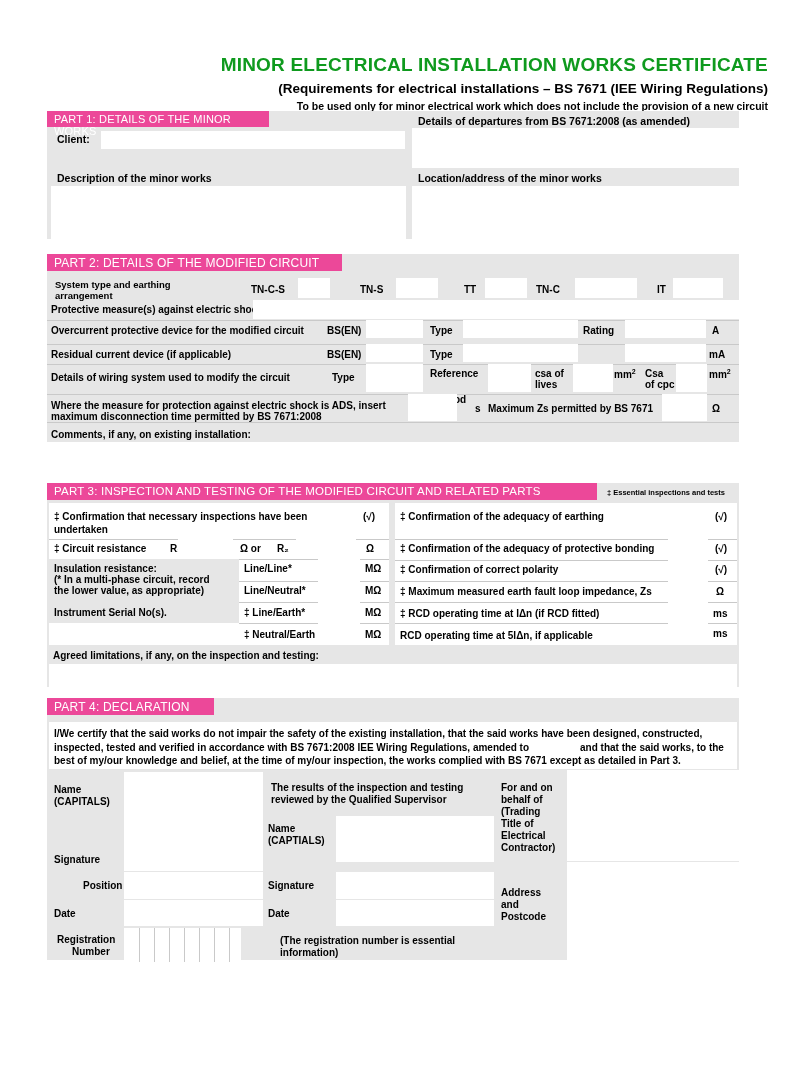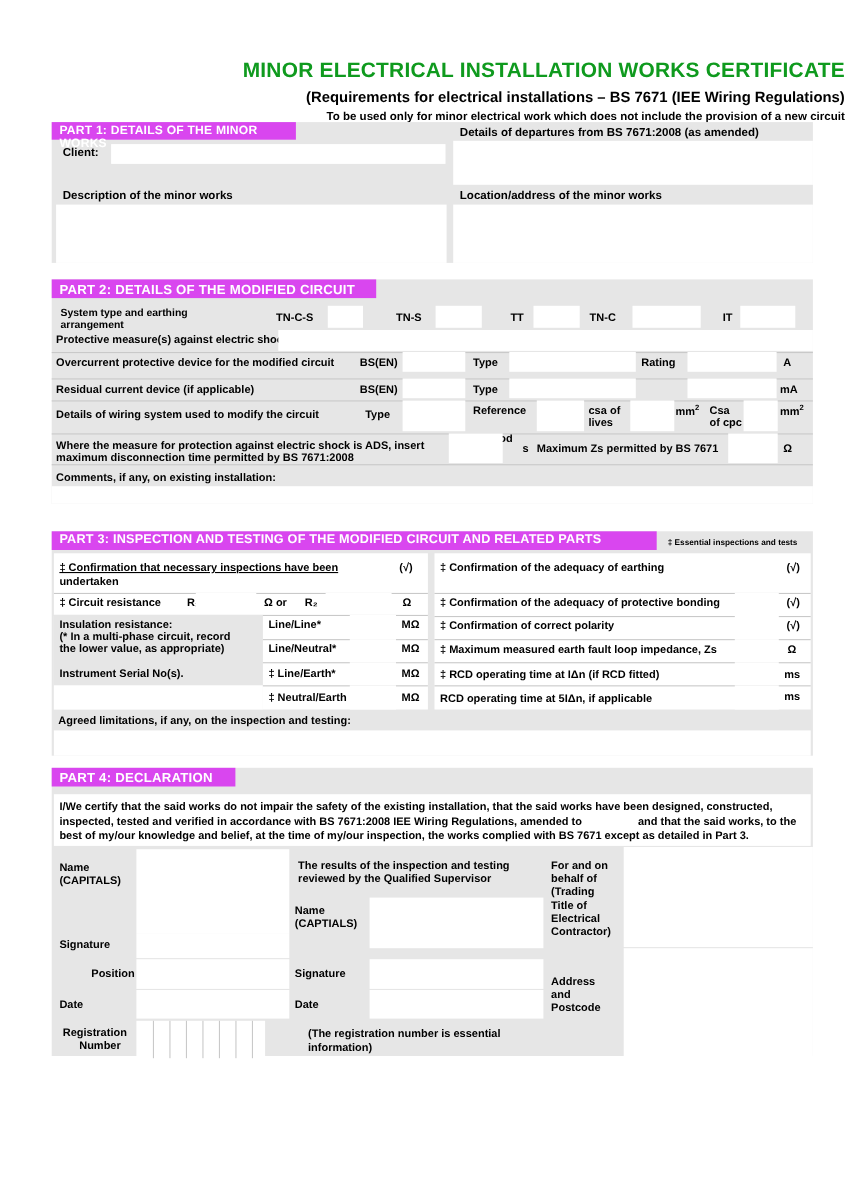--- a/index.html
+++ b/index.html
@@ -14,21 +14,21 @@
   
   .title-wrap{position:absolute;left:0;top:54px;width:768px;text-align:right;}
   .doc-title{font-size:19px;font-weight:bold;color:#0f9a1e;letter-spacing:.2px;line-height:22px;}
   .doc-sub1{font-size:13.5px;font-weight:bold;color:#000;margin-top:5px;line-height:16px;}
   .doc-sub2{font-size:10.5px;font-weight:bold;color:#000;margin-top:3px;line-height:13px;}
 
   
   .block{position:absolute;background:#e6e6e6;}
   .wfield{background:#ffffff;position:absolute;}
   .lbl{position:absolute;font-weight:bold;}
-  .hdrbar{position:absolute;background:#d946ef;color:#fff;font-weight:bold;}
+  .hdrbar{position:absolute;background:#ec4899;color:#fff;font-weight:normal;}
   .hdrbar span{display:block;padding:2px 0 0 7px;letter-spacing:.2px;}
   .vline{position:absolute;background:#c9c9c9;width:1px;}
   .hline{position:absolute;background:#c9c9c9;height:1px;}
 
   .sup{font-size:7px;vertical-align:super;}
 </style>
 </head>
 <body>
 
 <div class="page">
@@ -139,21 +139,21 @@
   <div class="block" style="left:47px;top:483px;width:692px;height:204px;"></div>
   <div class="hdrbar" style="left:47px;top:483px;width:550px;height:17px;font-size:11.5px;">
     <span>PART 3:  INSPECTION AND TESTING OF THE MODIFIED CIRCUIT AND RELATED PARTS</span>
   </div>
   <div class="lbl" style="left:607px;top:488px;font-size:7.5px;">‡ Essential inspections and tests</div>
 
   <div class="wfield" style="left:49px;top:503px;width:340px;height:142px;"></div>
   <div class="wfield" style="left:395px;top:503px;width:342px;height:142px;"></div>
 
   <div class="block" style="left:49px;top:503px;width:582px;height:0;"></div>
-  <div class="lbl" style="left:54px;top:511px;font-size:10px;text-decoration:underline;">‡  Confirmation that necessary inspections have been</div>
+  <div class="lbl" style="left:54px;top:511px;font-size:10px;">‡  Confirmation that necessary inspections have been</div>
   <div class="lbl" style="left:54px;top:524px;font-size:10px;">undertaken</div>
   <div class="wfield" style="left:323px;top:505px;width:33px;height:33px;"></div>
   <div class="lbl" style="left:363px;top:511px;font-size:10px;">(√)</div>
   <div class="hline" style="left:49px;top:539px;width:340px;"></div>
 
   <div class="lbl" style="left:54px;top:543px;font-size:10px;">‡  Circuit resistance</div>
   <div class="lbl" style="left:136px;top:543px;font-size:10px;margin-left:34px;">R₁ + R₂</div>
   <div class="wfield" style="left:178px;top:539px;width:55px;height:19px;"></div>
   <div class="lbl" style="left:240px;top:543px;font-size:10px;">Ω  or</div>
   <div class="lbl" style="left:277px;top:543px;font-size:10px;">R₂</div>

